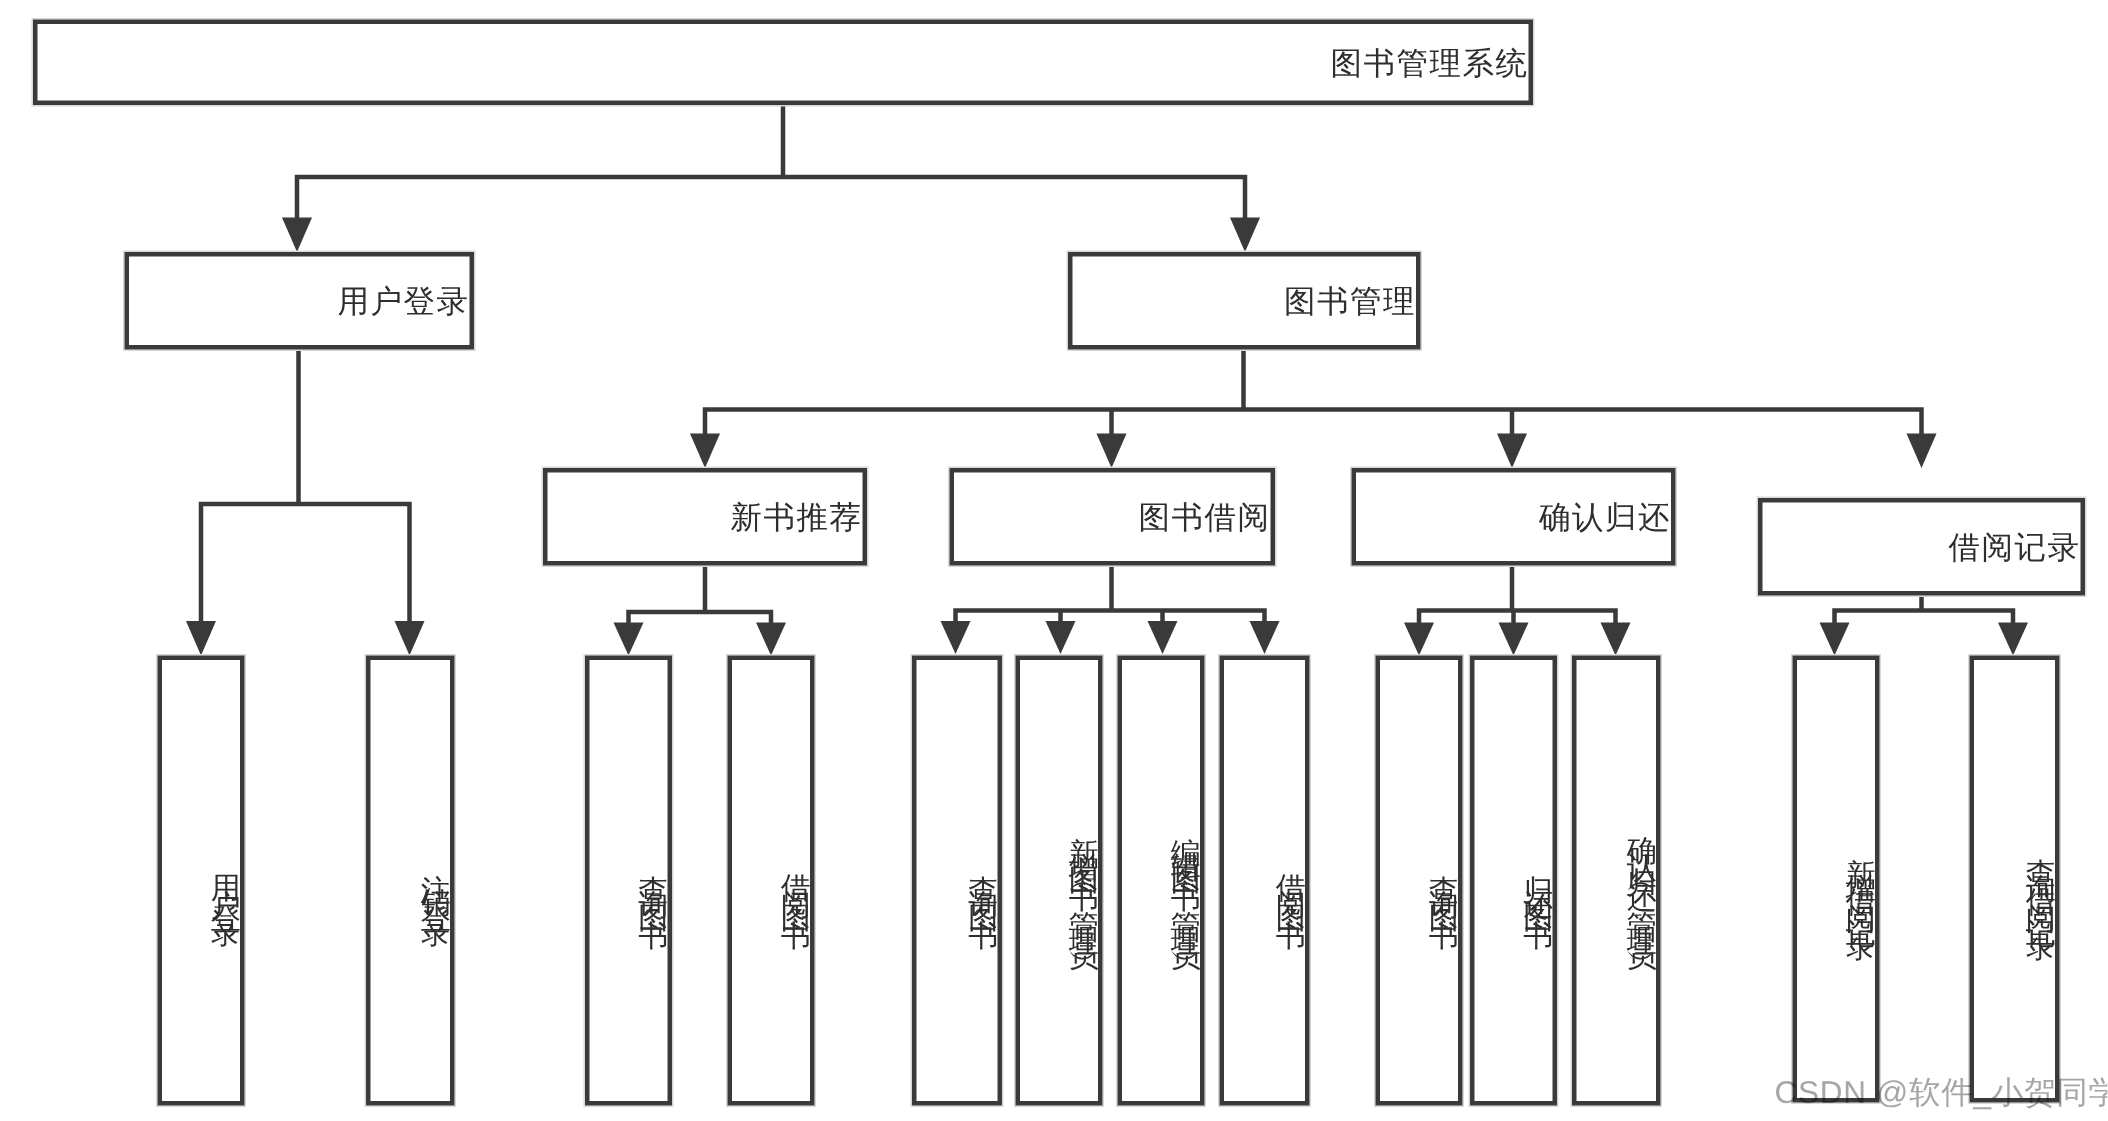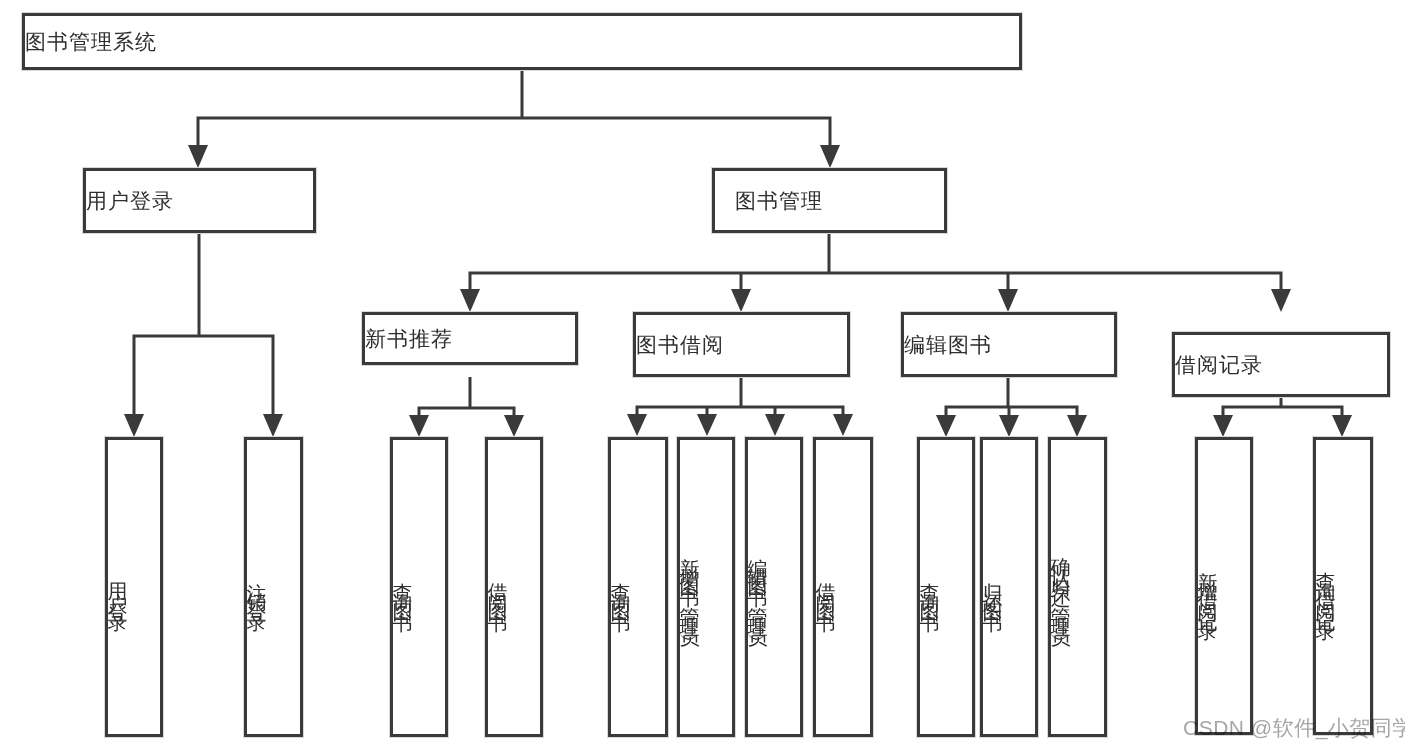--- a/index.html
+++ b/index.html
@@ -21,21 +21,21 @@
     width: 1405px; height: 747px;
   }
   .box {
     position: absolute;
     box-sizing: border-box;
     background: #ffffff;
     border: 3px solid #3a3a3a;
     box-shadow: 0 0 0 1px #d8d8d8;
     display: flex;
     align-items: center;
-    justify-content: flex-start;
+    justify-content: flex-end;
     z-index: 2;
   }
   .box.h span {
     font-size: 21px;
     color: #2e2e2e;
     letter-spacing: 1px;
     white-space: nowrap;
   }
   .box.v span {
     writing-mode: vertical-rl;
@@ -106,28 +106,28 @@
     <span>图书管理系统</span>
   </div>
 
   <div class="box h" style="left:83px; top:168px; width:233px; height:65px;">
     <span>用户登录</span>
   </div>
   <div class="box h" style="left:712px; top:168px; width:235px; height:65px;padding-left:20px;">
     <span>图书管理</span>
   </div>
 
-  <div class="box h" style="left:362px; top:312px; width:216px; height:53px;">
+  <div class="box h" style="left:362px; top:312px; width:216px; height:65px;">
     <span>新书推荐</span>
   </div>
   <div class="box h" style="left:633px; top:312px; width:217px; height:65px;font-family:Liberation Mono, monospace;">
     <span>图书借阅</span>
   </div>
   <div class="box h" style="left:901px; top:312px; width:216px; height:65px;">
-    <span>编辑图书</span>
+    <span>确认归还</span>
   </div>
   <div class="box h" style="left:1172px; top:312px; width:218px; height:65px;margin-top:20px;">
     <span>借阅记录</span>
   </div>
 
   <div class="box v" style="left:105px; top:437px; width:58px; height:300px;">
     <span>用户登录</span>
   </div>
   <div class="box v" style="left:244px; top:437px; width:59px; height:300px;">
     <span>注销登录</span>

